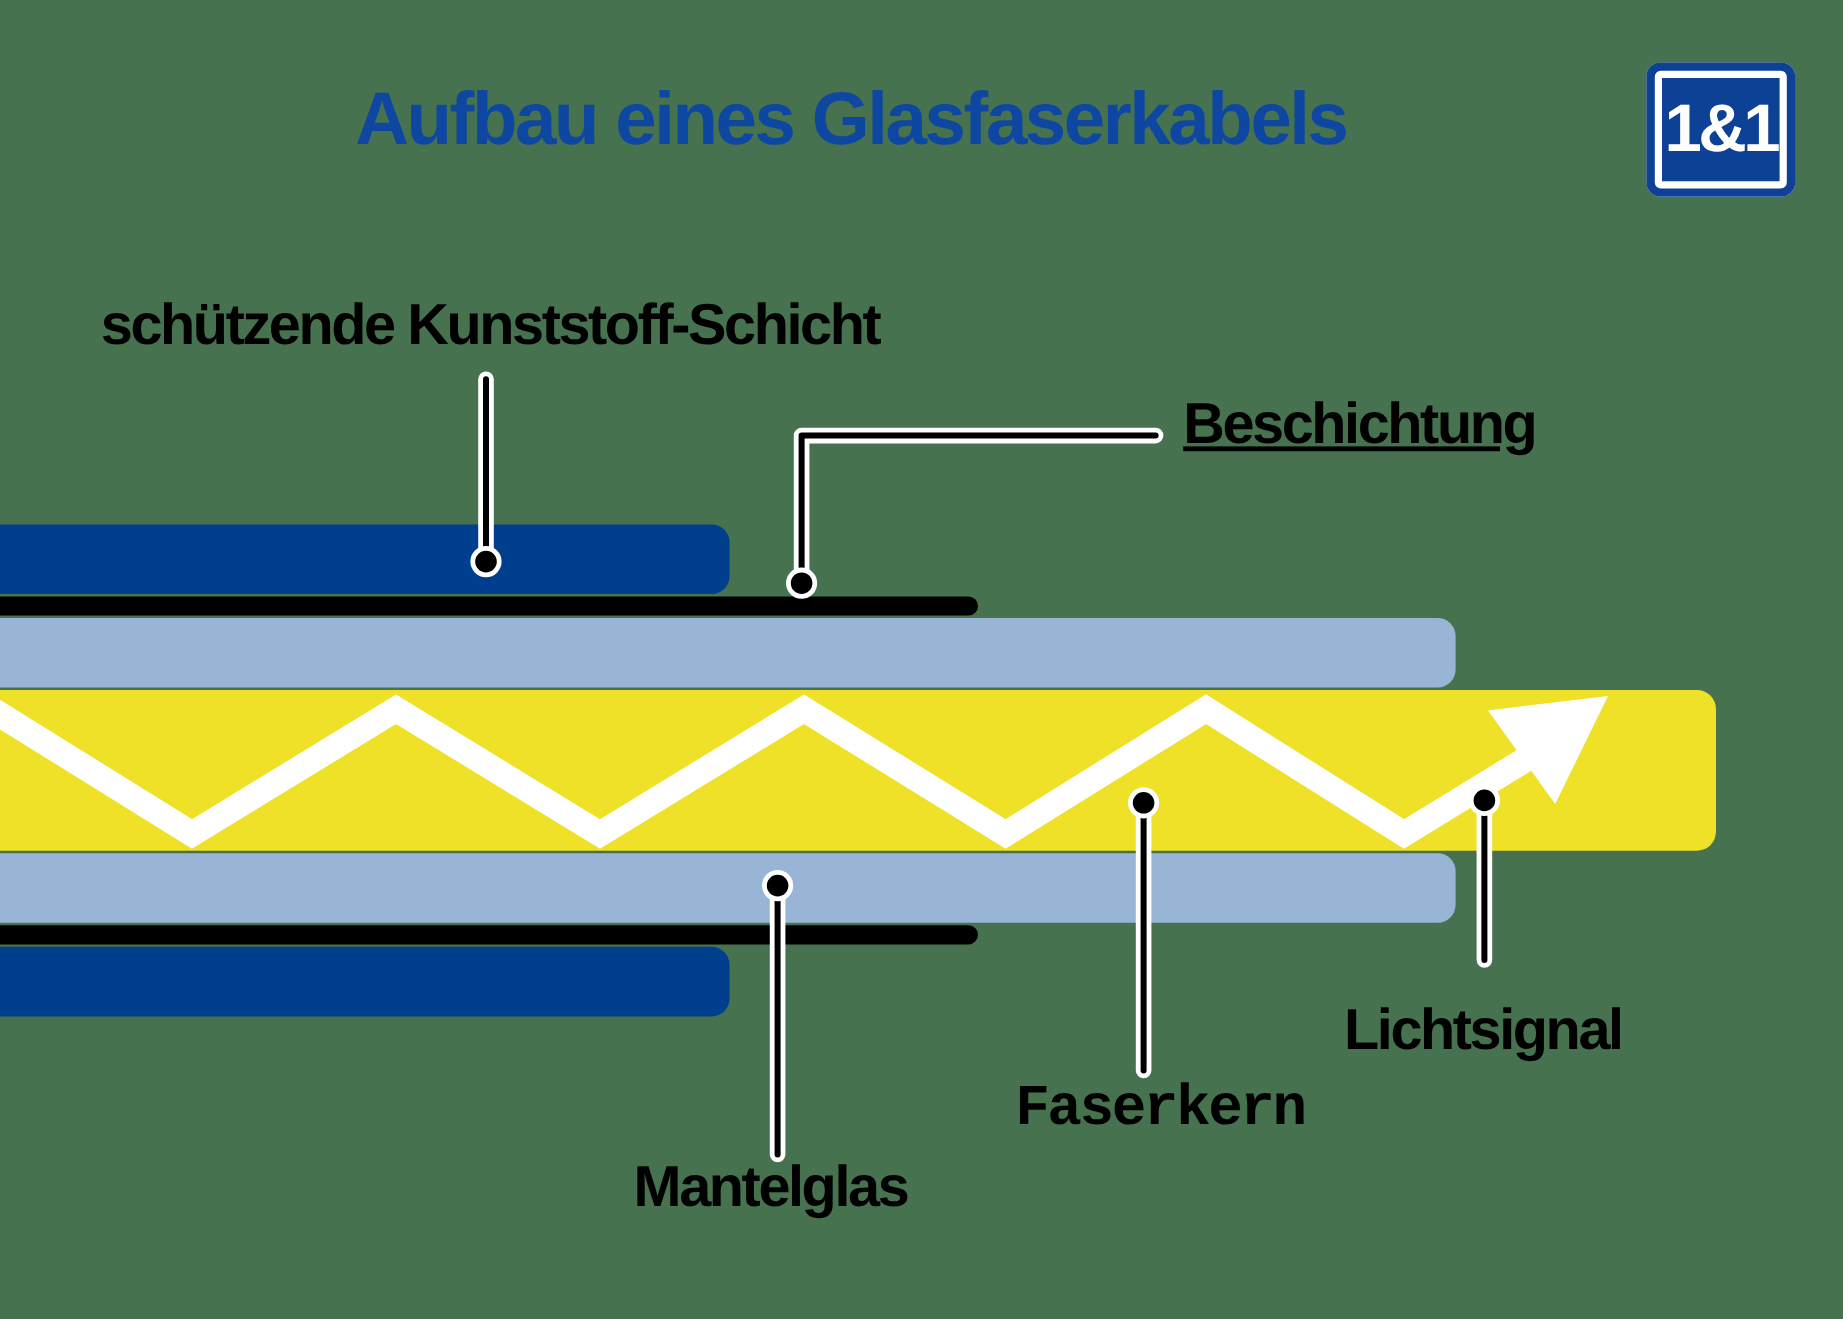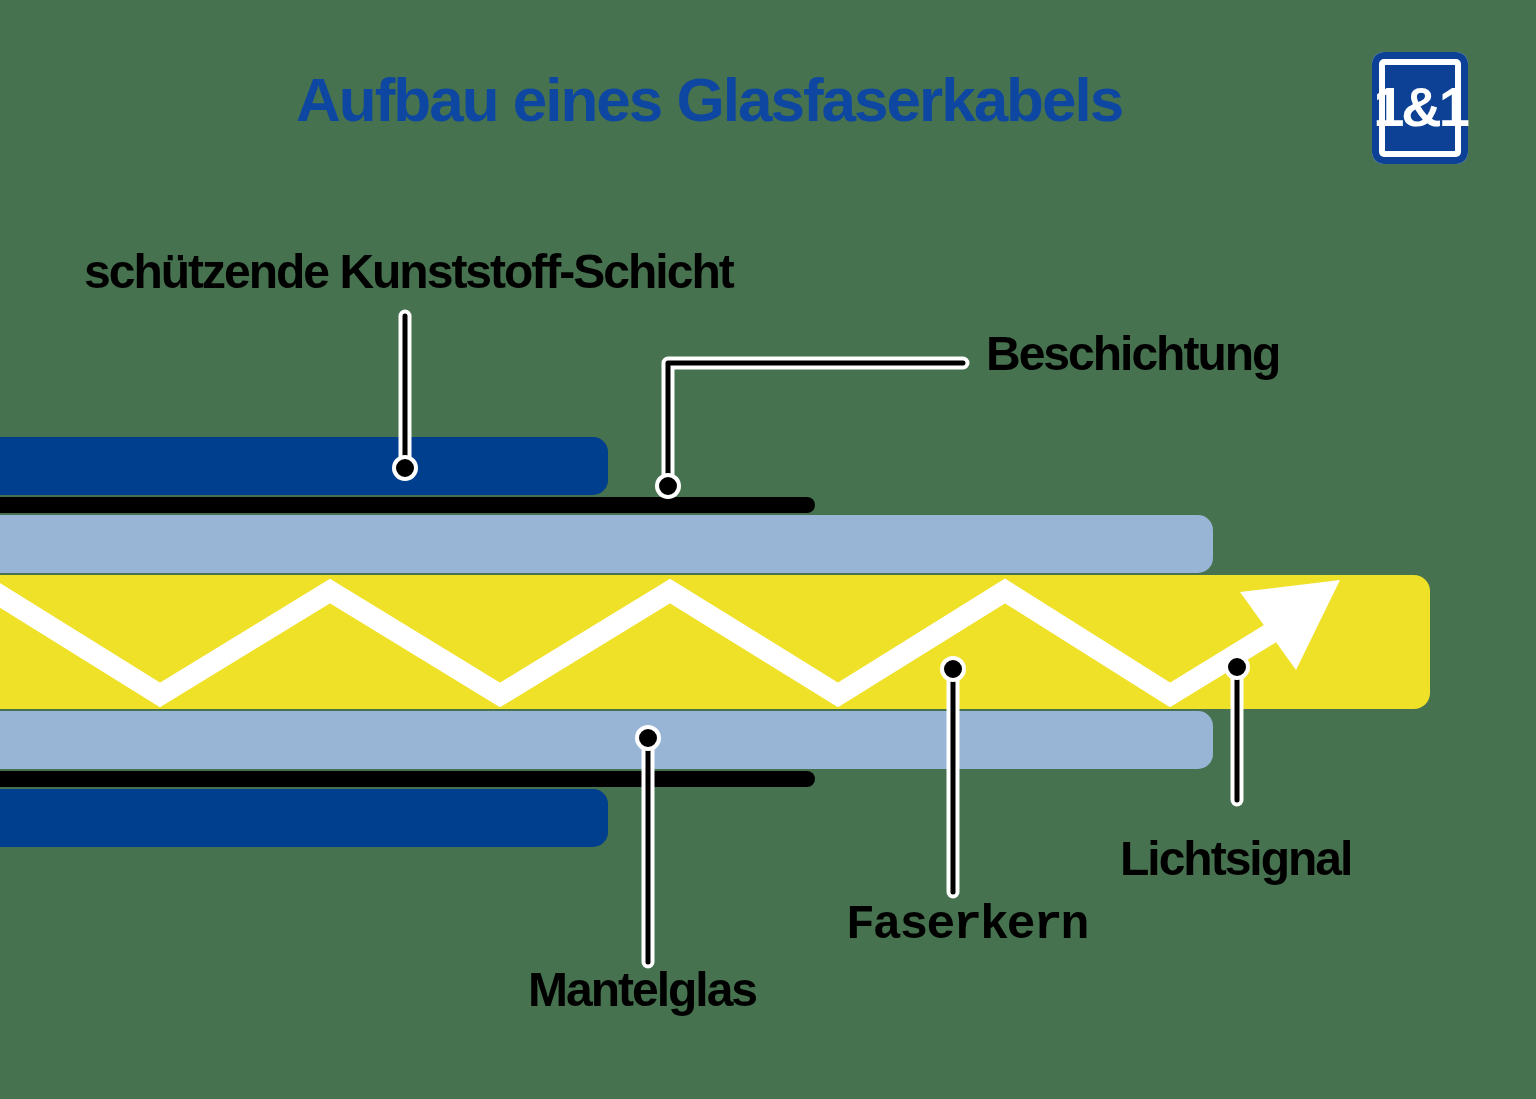--- a/index.html
+++ b/index.html
@@ -19,21 +19,21 @@
     font-size: 62px;
     font-weight: bold;
     letter-spacing: -2px;
     color: #0E47A1;
     white-space: nowrap;
     margin-left: 28px;
   }
 
   .logo {
     left: 1372px; top: 52px;
-    width: 96px; height: 112px;
+    width: 124px; height: 112px;
     background: #0C4195;
     border-radius: 12px;
     box-shadow: inset 0 0 0 7px #0C4195, inset 0 0 0 13px #FFFFFF;
     display: flex; align-items: center; justify-content: center;
   }
   .logo span {
     color: #FFFFFF;
     font-weight: bold;
     font-size: 56px;
     letter-spacing: -3px;
@@ -52,21 +52,21 @@
   .diagram-label {
     position: absolute;
     font-size: 48px;
     font-weight: bold;
     letter-spacing: -2px;
     color: #000000;
     white-space: nowrap;
     line-height: 1;
   }
   .lbl-plastic  { left: 84px;   top: 248px; text-align: center; }
-  .lbl-coating  { left: 986px;  top: 330px; }
+  .lbl-coating  { left: 986px;  top: 330px; text-decoration: underline; }
   .lbl-light    { left: 1120px; top: 806px; margin-top: 29px; }
   .lbl-core     { left: 846px;  top: 901px; font-family: Liberation Mono, monospace; }
   .lbl-cladding { left: 528px;  top: 966px; }
 
   svg.overlay {
     position: absolute;
     left: 0; top: 0;
     width: 1536px; height: 1099px;
     pointer-events: none;
   }

